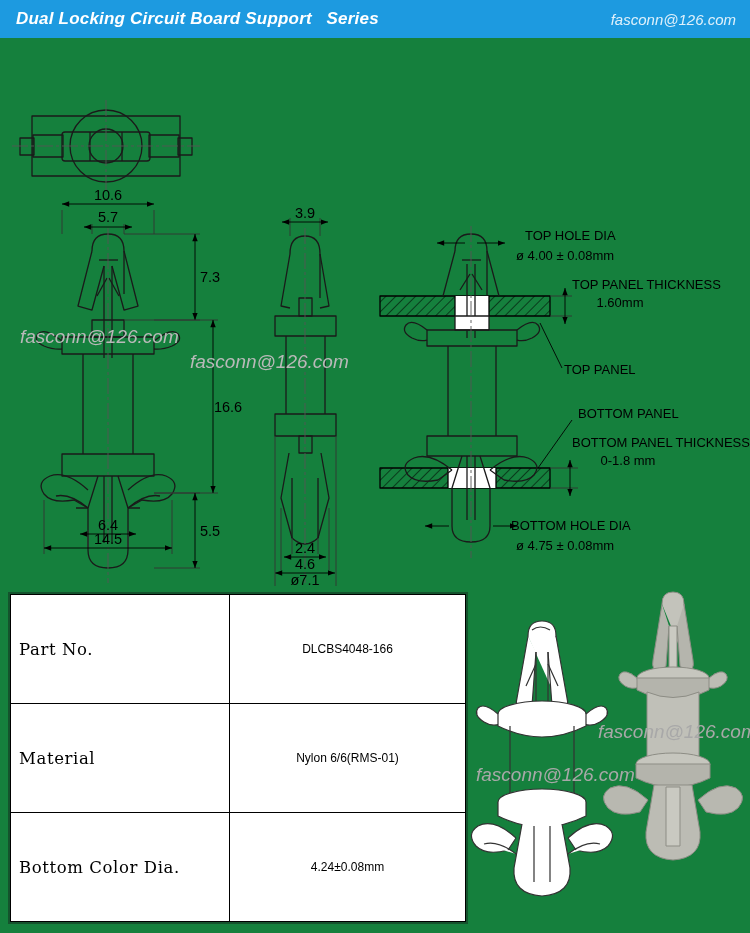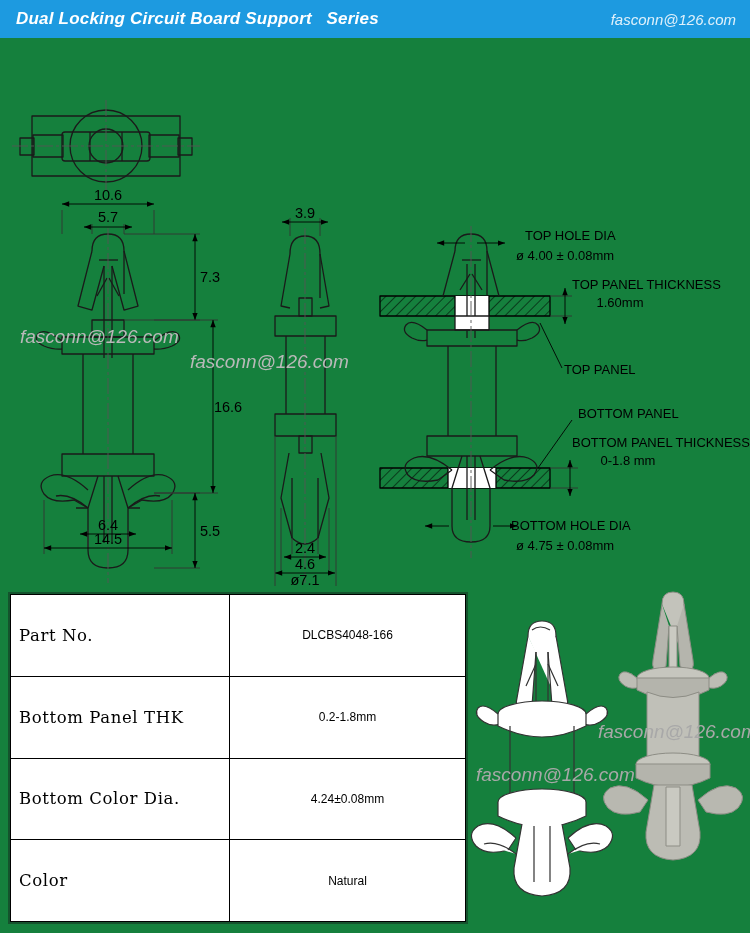--- a/index.html
+++ b/index.html
@@ -313,30 +313,26 @@
   </div>
 
   <div id="spec-table">
     <table>
       <tbody>
         <tr>
           <td class="k">Part No.</td>
           <td class="v">DLCBS4048-166</td>
         </tr>
         <tr>
-          <td class="k">Bottom Panel THK</td>
-          <td class="v">0.2-1.8mm</td>
+          <td class="k">Material</td>
+          <td class="v">Nylon 6/6(RMS-01)</td>
         </tr>
         <tr>
           <td class="k">Bottom Color Dia.</td>
           <td class="v">4.24±0.08mm</td>
-        </tr>
-        <tr>
-          <td class="k">Color</td>
-          <td class="v">Natural</td>
         </tr>
       </tbody>
     </table>
   </div>
 
   <div id="photos">
   <svg width="280" height="347" viewBox="0 0 280 347" xmlns="http://www.w3.org/2000/svg">
 
     <g stroke="#333" fill="#fff" stroke-width="1.2" stroke-linejoin="round">
       <path d="M58 50 Q58 35 72 35 Q86 35 86 50 L86 112"></path>

